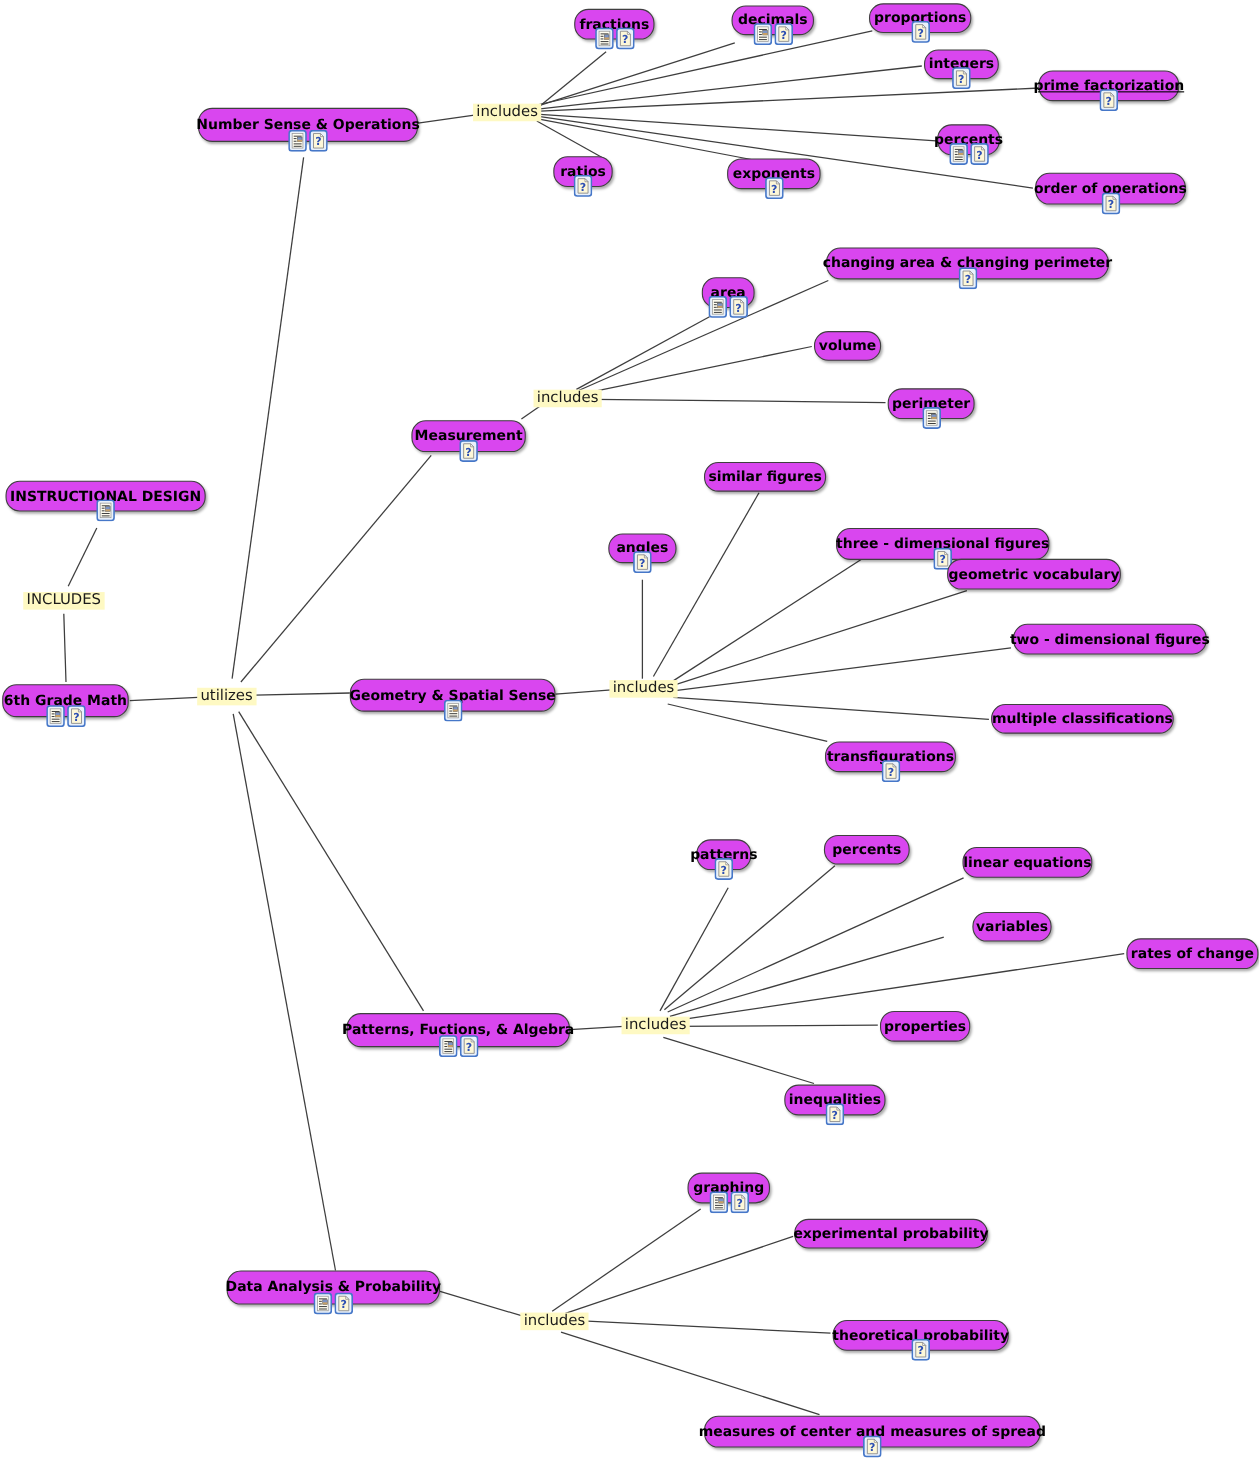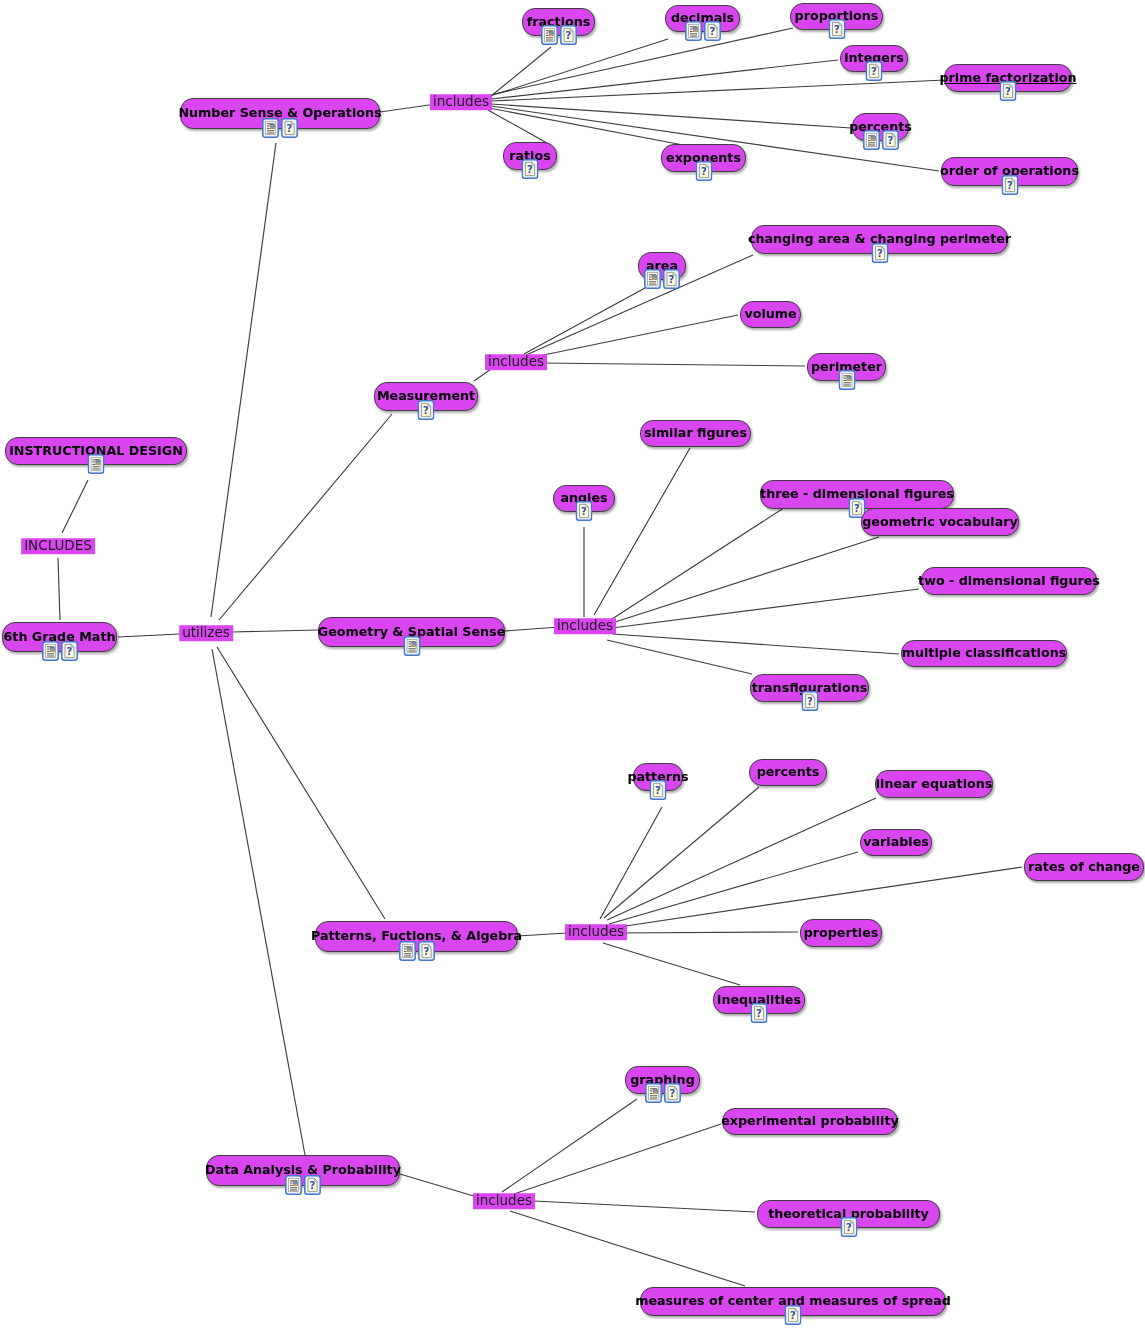--- a/index.html
+++ b/index.html
@@ -34,21 +34,21 @@
     transform:translateX(-50%);
     display:flex;gap:2px;
     line-height:0;
   }
   .res-icon{display:inline-block;line-height:0;cursor:pointer;}
   .linklabel{
     position:absolute;
     transform:translate(-50%,-50%);
     font-size:13.5px;
     color:#1a1a1a;
-    background:#d946ef;
+    background:#fef9c3;
     padding:0 3px;
     white-space:nowrap;
     line-height:1.15;
   }
 </style>
 </head>
 <body>
 
 <div id="canvas">
   <svg id="edges" xmlns="http://www.w3.org/2000/svg">
@@ -455,21 +455,21 @@
               <text x="8.4" y="14.2" font-size="10" font-weight="bold" fill="#2d4fb3" text-anchor="middle" font-family="DejaVu Sans, sans-serif">?</text>
             </svg></span>
         </span>
       </div>
       <div class="node" style="left: 749px; top: 759px; width: 78px; height: 27px;">
         <span class="nlabel">percents</span>
       </div>
       <div class="node" style="left: 875px; top: 770px; width: 118px; height: 28px;">
         <span class="nlabel">linear equations</span>
       </div>
-      <div class="node" style="left: 860px; top: 829px; width: 72px; height: 27px;">
+      <div class="node" style="left: 884px; top: 829px; width: 72px; height: 27px;">
         <span class="nlabel">variables</span>
       </div>
       <div class="node" style="left: 1024px; top: 853px; width: 120px; height: 28px;">
         <span class="nlabel">rates of change</span>
       </div>
       <div class="node" style="left: 800px; top: 919px; width: 82px; height: 28px;">
         <span class="nlabel">properties</span>
       </div>
       <div class="node" style="left: 713px; top: 986px; width: 92px; height: 28px;">
         <span class="nlabel">inequalities</span>
@@ -522,21 +522,21 @@
               <rect x="0.8" y="0.8" width="15.4" height="18.4" rx="2.5" fill="#e9f1fb" stroke="#4677c8" stroke-width="1.5"></rect>
               <path d="M4 3.4 h6.3 l2.8 2.8 v10.4 h-9.1 z" fill="#fdf7d8" stroke="#8a8a8a" stroke-width="0.8"></path>
               <path d="M10.3 3.4 l2.8 2.8 h-2.8 z" fill="#ffffff" stroke="#8a8a8a" stroke-width="0.7"></path>
               <text x="8.4" y="14.2" font-size="10" font-weight="bold" fill="#2d4fb3" text-anchor="middle" font-family="DejaVu Sans, sans-serif">?</text>
             </svg></span>
         </span>
       </div>
       <div class="node" style="left: 722px; top: 1108px; width: 176px; height: 27px;">
         <span class="nlabel">experimental probability</span>
       </div>
-      <div class="node" style="left: 757px; top: 1200px; width: 183px; height: 28px;">
+      <div class="node" style="left: 757px; top: 1200px; width: 160px; height: 28px;">
         <span class="nlabel">theoretical probability</span>
         <span class="icons">
           <span class="res-icon"><svg width="17" height="20" viewBox="0 0 17 20" xmlns="http://www.w3.org/2000/svg">
               <rect x="0.8" y="0.8" width="15.4" height="18.4" rx="2.5" fill="#e9f1fb" stroke="#4677c8" stroke-width="1.5"></rect>
               <path d="M4 3.4 h6.3 l2.8 2.8 v10.4 h-9.1 z" fill="#fdf7d8" stroke="#8a8a8a" stroke-width="0.8"></path>
               <path d="M10.3 3.4 l2.8 2.8 h-2.8 z" fill="#ffffff" stroke="#8a8a8a" stroke-width="0.7"></path>
               <text x="8.4" y="14.2" font-size="10" font-weight="bold" fill="#2d4fb3" text-anchor="middle" font-family="DejaVu Sans, sans-serif">?</text>
             </svg></span>
         </span>
       </div>

